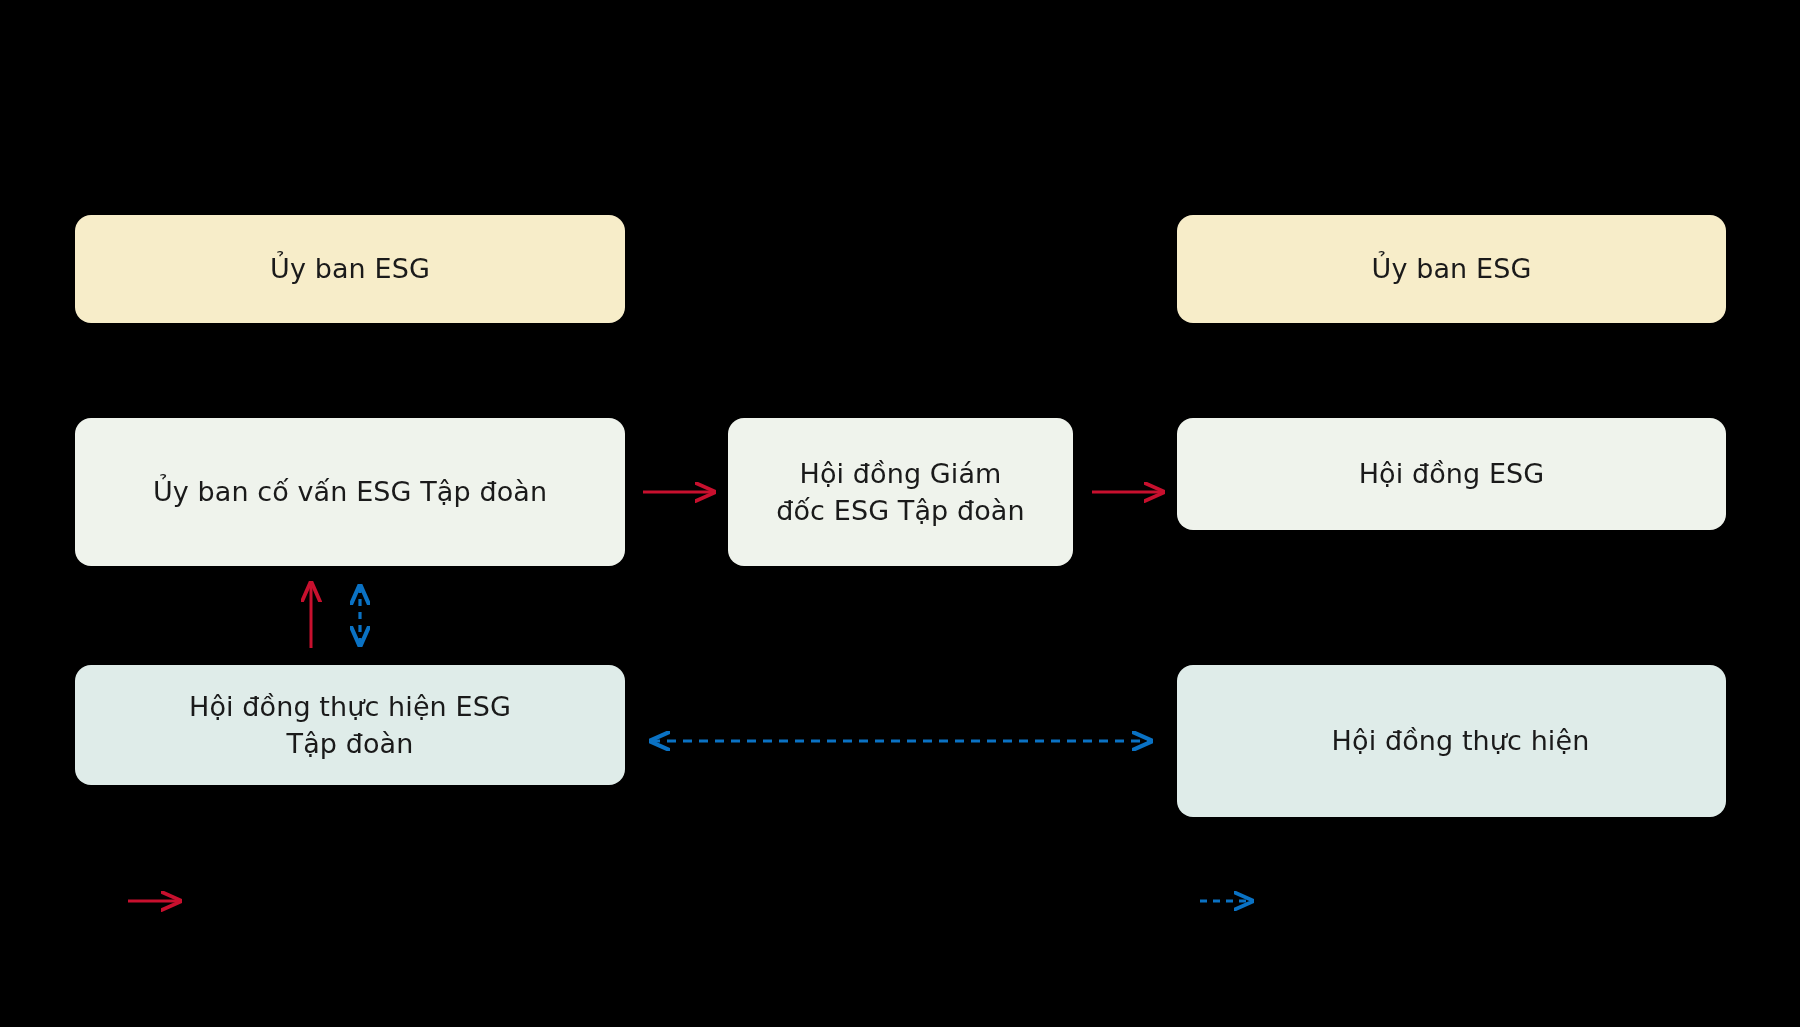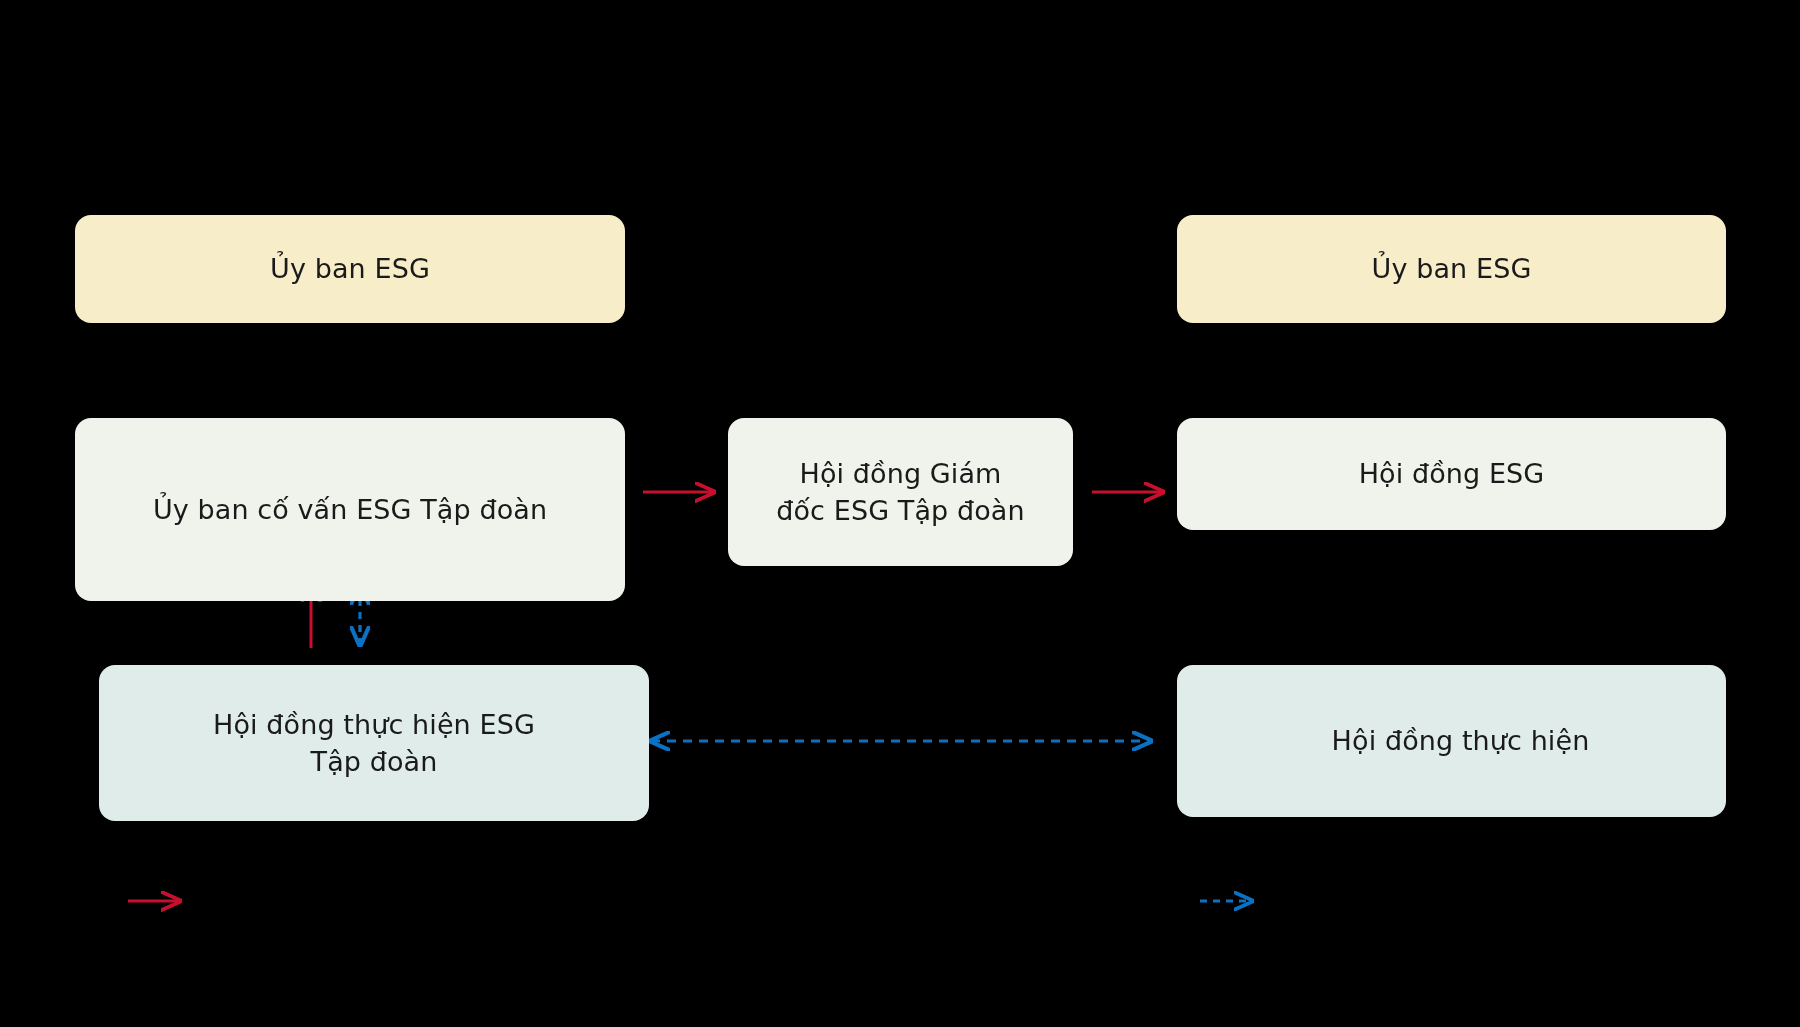--- a/index.html
+++ b/index.html
@@ -39,22 +39,22 @@
     padding: 6px 14px;
     white-space: pre-line;
   }
 
   .node-cream   { background: #f7edc9; }
   .node-mint    { background: #eff3ec; }
   .node-ice     { background: #dfece9; }
 
   
   .n-committee-left   { left: 75px;   top: 215px;  width: 550px;  height: 108px; }
-  .n-advisory-left    { left: 75px;   top: 418px;  width: 550px;  height: 183px; }
-  .n-exec-left        { left: 75px;   top: 665px;  width: 550px;  height: 156px; margin-left: 24px; }
+  .n-advisory-left    { left: 75px;   top: 418px;  width: 550px;  height: 148px; }
+  .n-exec-left        { left: 75px;   top: 665px;  width: 550px;  height: 120px; }
 
   .n-board-center     { left: 728px;  top: 418px;  width: 345px;  height: 148px; }
 
   .n-committee-right  { left: 1177px; top: 215px;  width: 549px;  height: 108px; }
   .n-council-right    { left: 1177px; top: 418px;  width: 549px;  height: 112px; }
   .n-exec-right       { left: 1177px; top: 665px;  width: 549px;  height: 152px; padding-left: 32px; }
 
   
   #connectors {
     position: absolute;

